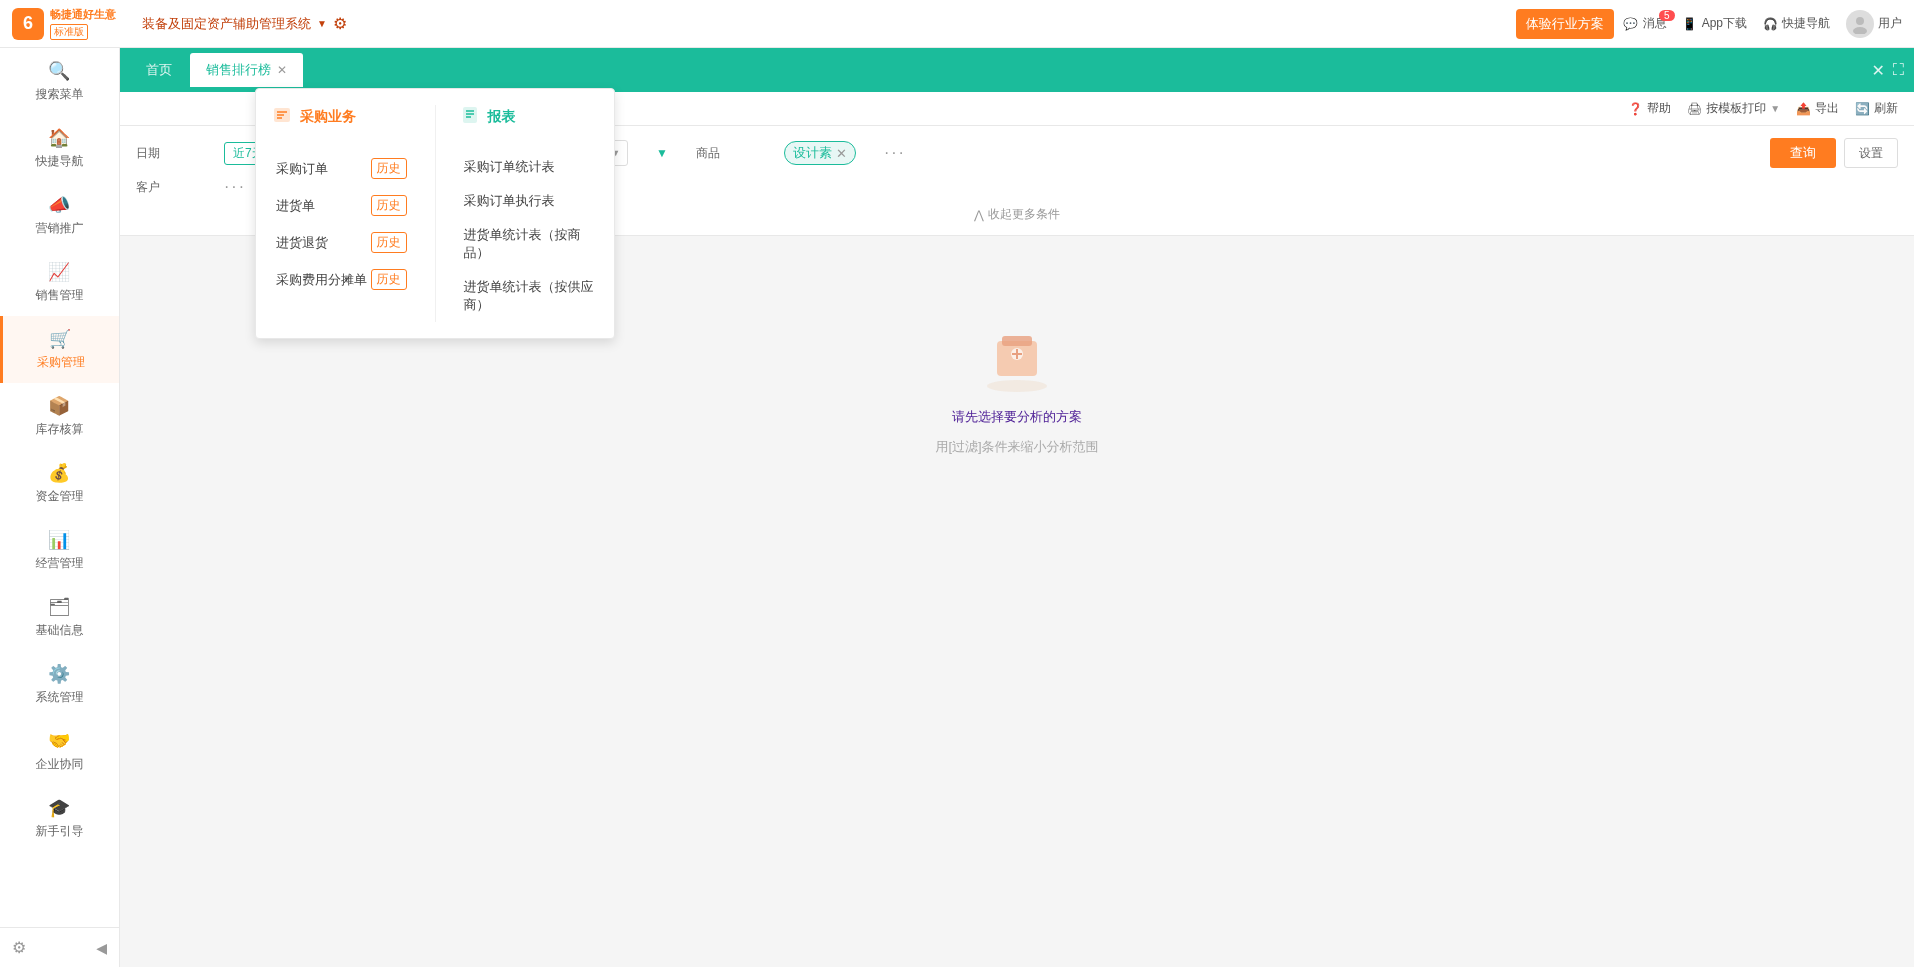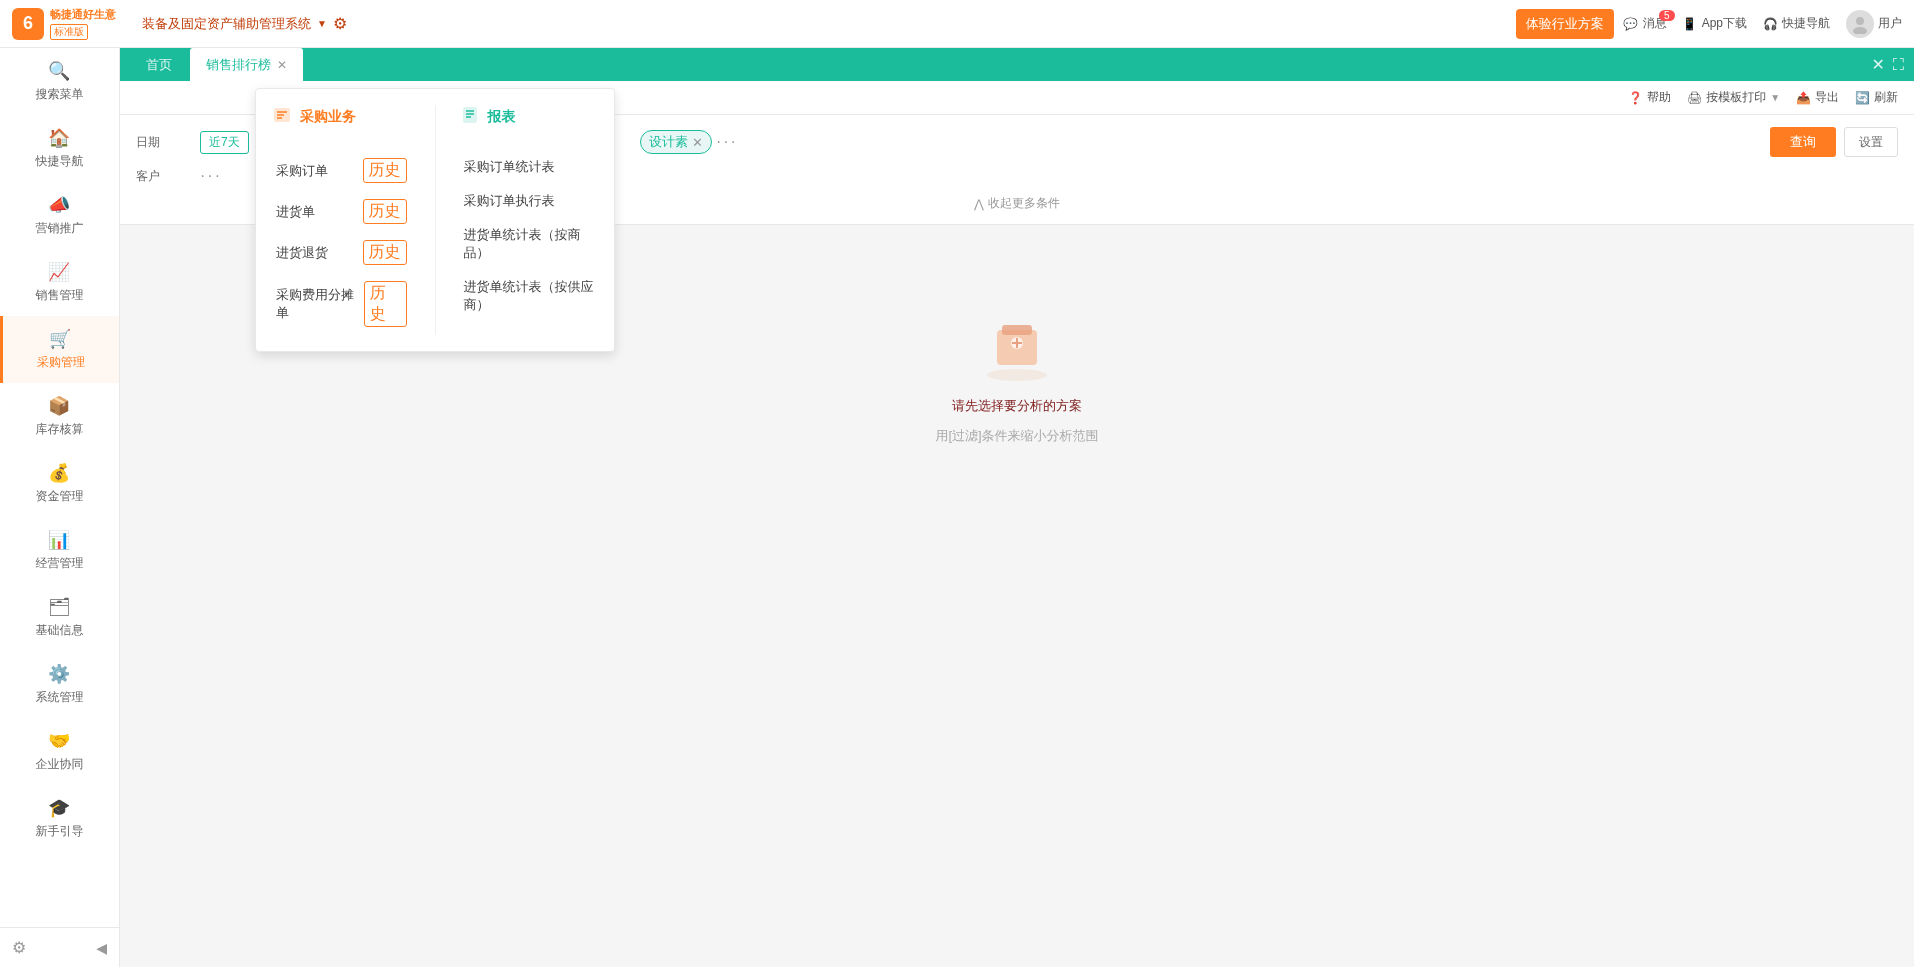--- a/index.html
+++ b/index.html
@@ -27,33 +27,33 @@
     .sidebar-item { display: flex; flex-direction: column; align-items: center; padding: 12px 0; cursor: pointer; color: #666; font-size: 12px; gap: 4px; position: relative; }
     .sidebar-item.active { color: #ff7c20; background: #fff7f2; }
     .sidebar-item.active::left-border { content: ''; position: absolute; left: 0; top: 0; bottom: 0; width: 3px; background: #ff7c20; }
     .sidebar-item .s-icon { font-size: 18px; }
     .sidebar-bottom { margin-top: auto; display: flex; align-items: center; justify-content: space-between; padding: 10px 12px; border-top: 1px solid #e8e8e8; }
 
     
     .content-area { flex: 1; display: flex; flex-direction: column; overflow: hidden; position: relative; }
 
     
-    .tab-bar { height: 33px; background: #1bbc9b; display: flex; align-items: center; padding: 16px 10px; gap: 2px; }
+    .tab-bar { height: 44px; background: #1bbc9b; display: flex; align-items: center; padding: 16px 10px; gap: 2px; }
     .tab { padding: 8px 16px; color: rgba(255,255,255,0.85); cursor: pointer; font-size: 13px; border-radius: 3px 3px 0 0; display: flex; align-items: center; gap: 6px; }
     .tab.active { background: #fff; color: #1bbc9b; font-weight: 500; }
     .tab-close { font-size: 12px; color: #999; cursor: pointer; }
     .tab-bar-actions { margin-left: auto; display: flex; align-items: center; gap: 8px; }
     .tab-action-btn { color: rgba(255,255,255,0.85); font-size: 16px; cursor: pointer; }
 
     
     .page-content { flex: 1; background: #f5f5f5; overflow: auto; position: relative; }
 
     
     .filter-bar { background: #fff; padding: 12px 16px; border-bottom: 1px solid #e8e8e8; }
-    .filter-row { display: flex; align-items: center; gap: 4px; margin-bottom: 10px; flex-wrap: wrap; }
+    .filter-row { display: flex; align-items: center; gap: 28px; margin-bottom: 10px; flex-wrap: wrap; }
     .filter-row:last-child { margin-bottom: 0; }
     .filter-label { color: #666; font-size: 12px; min-width: 60px; }
     .filter-select { border: 1px solid #ddd; border-radius: 3px; padding: 5px 24px 5px 8px; font-size: 12px; color: #333; background: #fff; appearance: none; cursor: pointer; min-width: 100px; }
     .select-wrapper { position: relative; }
     .select-wrapper::after { content: '▼'; position: absolute; right: 8px; top: 50%; transform: translateY(-50%); font-size: 9px; color: #999; pointer-events: none; }
     .btn-primary { background: #ff7c20; color: #fff; border: none; padding: 6px 20px; border-radius: 3px; cursor: pointer; font-size: 13px; }
     .btn-default { background: #fff; color: #666; border: 1px solid #ddd; padding: 5px 14px; border-radius: 3px; cursor: pointer; font-size: 12px; }
     .collapse-btn { display: flex; align-items: center; gap: 4px; color: #999; font-size: 12px; cursor: pointer; margin: 8px auto 0; text-align: center; justify-content: center; }
     .toolbar { display: flex; align-items: center; gap: 16px; padding: 8px 16px; background: #fff; border-bottom: 1px solid #e8e8e8; }
     .toolbar-item { display: flex; align-items: center; gap: 4px; color: #555; font-size: 12px; cursor: pointer; }
@@ -62,21 +62,21 @@
     .empty-state { display: flex; flex-direction: column; align-items: center; justify-content: center; height: 300px; color: #aaa; font-size: 13px; gap: 12px; }
     .empty-icon { width: 80px; height: 80px; position: relative; }
 
     
     .dropdown-overlay { position: absolute; left: 135px; top: 40px; z-index: 1000; }
     .dropdown-menu { background: #fff; border: 1px solid #e8e8e8; border-radius: 4px; box-shadow: 0 4px 12px rgba(0,0,0,0.12); width: 360px; padding: 16px; display: flex; gap: 24px; }
     .menu-column { flex: 1; }
     .menu-col-title { display: flex; align-items: center; gap: 8px; font-size: 14px; font-weight: bold; color: #ff7c20; margin-bottom: 14px; padding-bottom: 8px; }
     .menu-col-title-right { color: #1bbc9b; }
     .menu-item { display: flex; align-items: center; justify-content: space-between; padding: 8px 4px; cursor: pointer; color: #444; font-size: 13px; }
-    .history-badge { background: #fff; border: 1px solid #ff7c20; color: #ff7c20; font-size: 16px; padding: 1px 5px; border-radius: 3px; }
+    .history-badge { background: #fff; border: 1px solid #ff7c20; color: #ff7c20; font-size: 12px; padding: 1px 5px; border-radius: 3px; }
     .divider-v { width: 1px; background: #f0f0f0; }
     .tag-selected { display: inline-flex; align-items: center; gap: 4px; background: #e8f7f5; color: #1bbc9b; border: 1px solid #1bbc9b; padding: 2px 8px; border-radius: 12px; font-size: 13px; }
     .dots-btn { color: #999; cursor: pointer; font-size: 16px; letter-spacing: 2px; }
   </style>
 </head>
 <body>
 
 <div class="topbar">
   <div class="logo-area">
     <div class="logo-icon">6</div>
@@ -261,21 +261,21 @@
         <div class="empty-icon">
           <svg width="80" height="80" viewBox="0 0 80 80">
             <ellipse cx="40" cy="70" rx="30" ry="6" fill="#f0e0d0" opacity="0.5"></ellipse>
             <rect x="20" y="25" width="40" height="35" rx="4" fill="#f5c0a0" opacity="0.8"></rect>
             <rect x="25" y="20" width="30" height="10" rx="3" fill="#e8a080" opacity="0.8"></rect>
             <circle cx="40" cy="38" r="6" fill="#fff" opacity="0.7"></circle>
             <line x1="35" y1="38" x2="45" y2="38" stroke="#e8a080" stroke-width="2"></line>
             <line x1="40" y1="33" x2="40" y2="43" stroke="#e8a080" stroke-width="2"></line>
           </svg>
         </div>
-        <div style="color:#7f1d1d;font-size:13px;">请先选择要分析的方案</div>
+        <div style="color:#4c1d95;font-size:13px;">请先选择要分析的方案</div>
         <div style="color:#aaa;font-size:13px;">用[过滤]条件来缩小分析范围</div>
       </div>
     </div>
 
     <div class="dropdown-overlay">
       <div class="dropdown-menu">
 
         <div class="menu-column">
           <div class="menu-col-title">
             <span>

